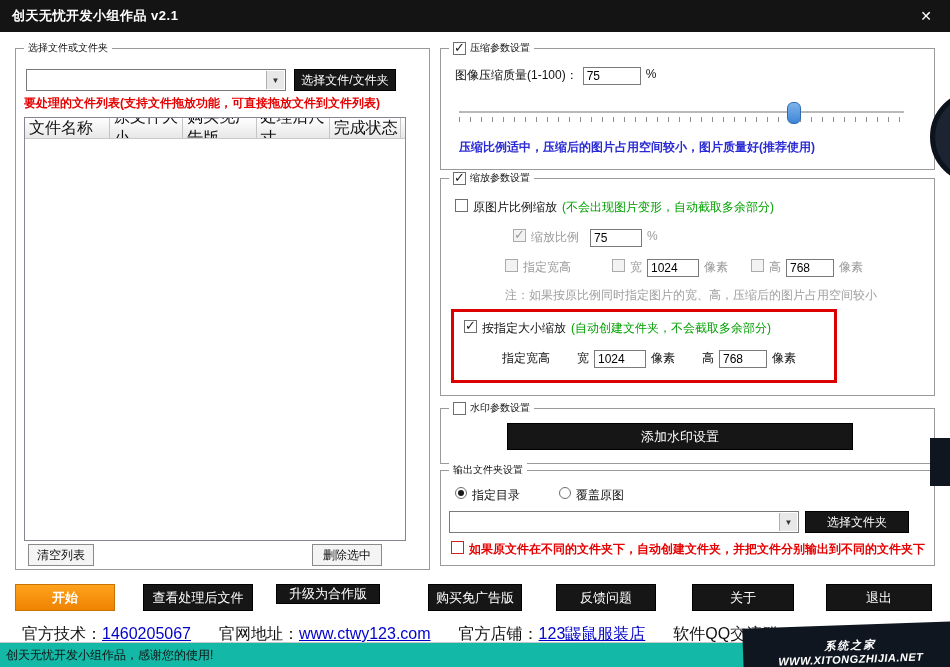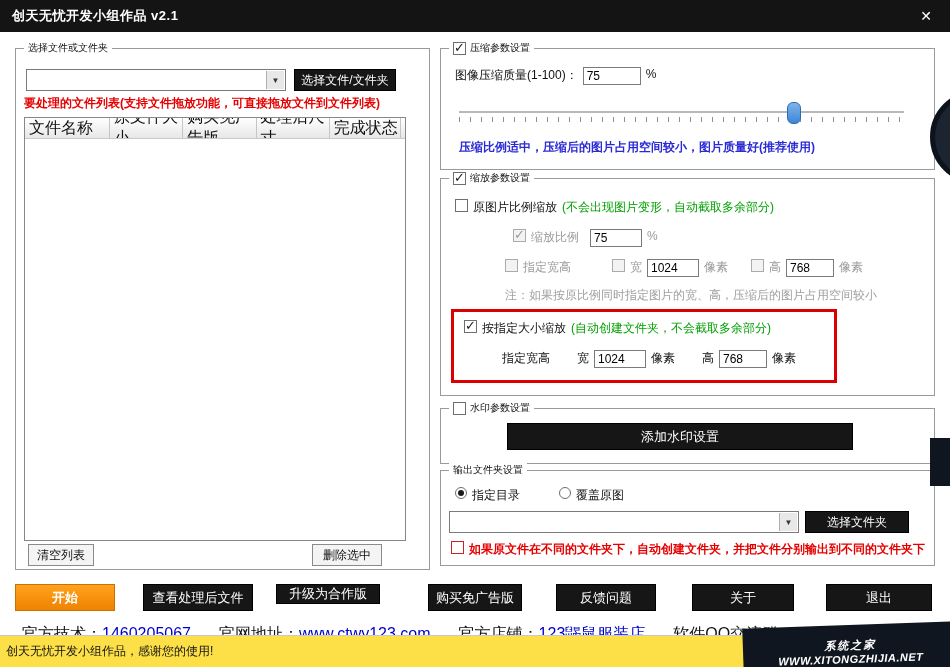--- a/index.html
+++ b/index.html
@@ -47,21 +47,21 @@
   .redbox{position:absolute;left:10px;top:130px;width:386px;height:74px;border:3px solid #dd0000;box-sizing:border-box;}
   .slider{position:absolute;left:18px;top:52px;width:445px;height:28px;}
   .slider .track{position:absolute;left:0;right:0;top:10px;height:2px;background:#b9b9b9;}
   .slider .ticks{position:absolute;left:0;right:0;top:16px;height:5px;
                  background-image:repeating-linear-gradient(to right,#8d8d8d 0 1px,transparent 1px 11px);}
   .slider .handle{position:absolute;left:calc(75% - 6px);top:1px;width:12px;height:20px;
                   background:linear-gradient(#7db4ea,#3f86d8);border:1px solid #2f6bb0;border-radius:6px;cursor:pointer;}
   .footer{position:absolute;left:15px;top:592px;display:flex;align-items:flex-end;font-size:16px;white-space:nowrap;margin-left:7px;}
   .footer .pair{margin-right:28px;}
   .link{color:#0000cc;text-decoration:underline;cursor:pointer;}
-  .statusbar{position:absolute;left:0;right:0;bottom:0;height:32px;background:#fde047;
+  .statusbar{position:absolute;left:0;right:0;bottom:0;height:25px;background:#14b8a6;
              border-top:1px solid #c8c8c8;display:flex;align-items:center;padding:0 6px;font-size:12px;box-sizing:border-box;}
   .wm-ribbon{position:absolute;right:-8px;bottom:-6px;width:215px;height:48px;background:#10161f;
              transform:rotate(-2deg);color:#fff;display:flex;flex-direction:column;align-items:center;
              justify-content:center;z-index:50;padding-top:4px;box-sizing:border-box;}
   .wm-ribbon .wm-name{font-size:11px;font-weight:bold;letter-spacing:2px;font-style:italic;}
   .wm-ribbon .wm-site{font-size:11px;font-weight:bold;font-style:italic;letter-spacing:.5px;}
   .wm-seal{position:absolute;left:930px;top:90px;width:84px;height:84px;border-radius:50%;
            background:#1b2430;border:5px solid #0d131c;z-index:50;color:#fff;display:flex;
            align-items:center;justify-content:center;font-size:10px;}
   .wm-strip{position:absolute;left:930px;top:438px;width:20px;height:48px;background:#10161f;z-index:50;}

